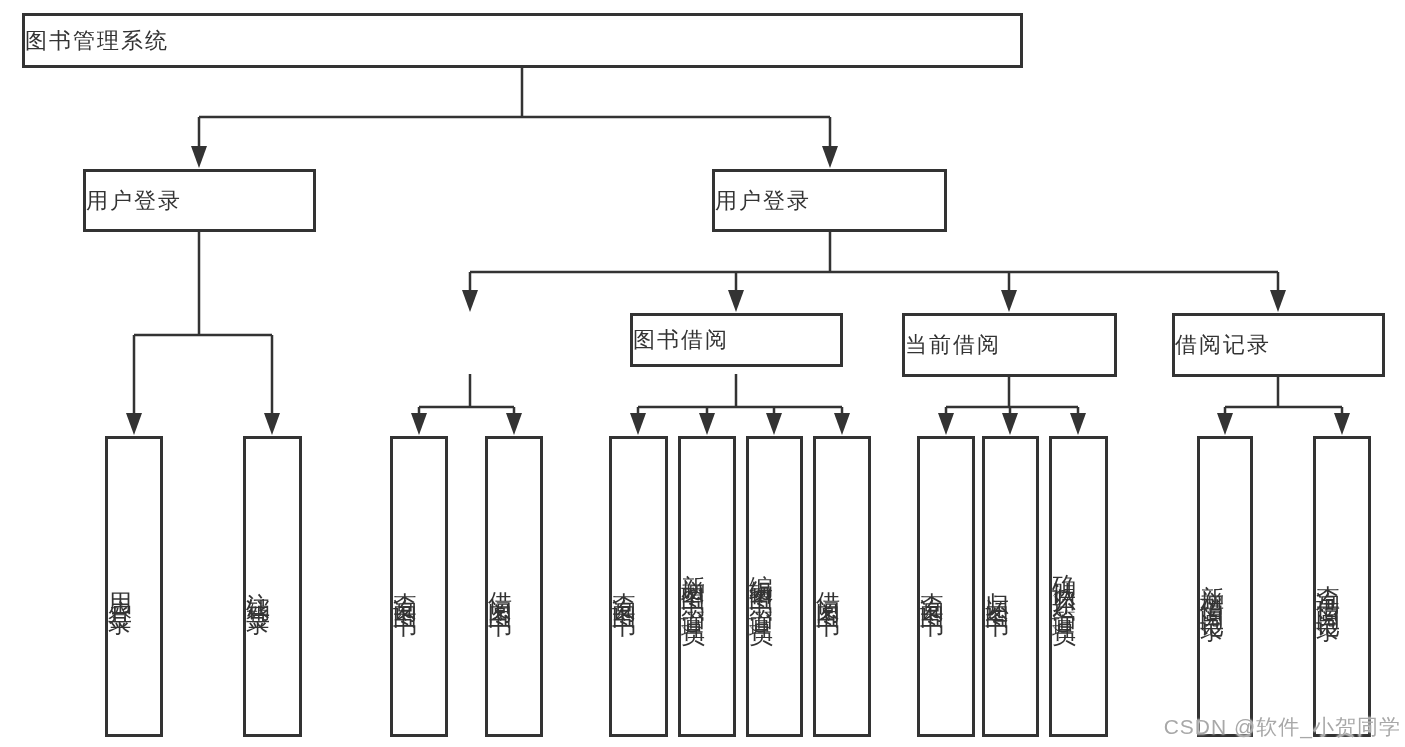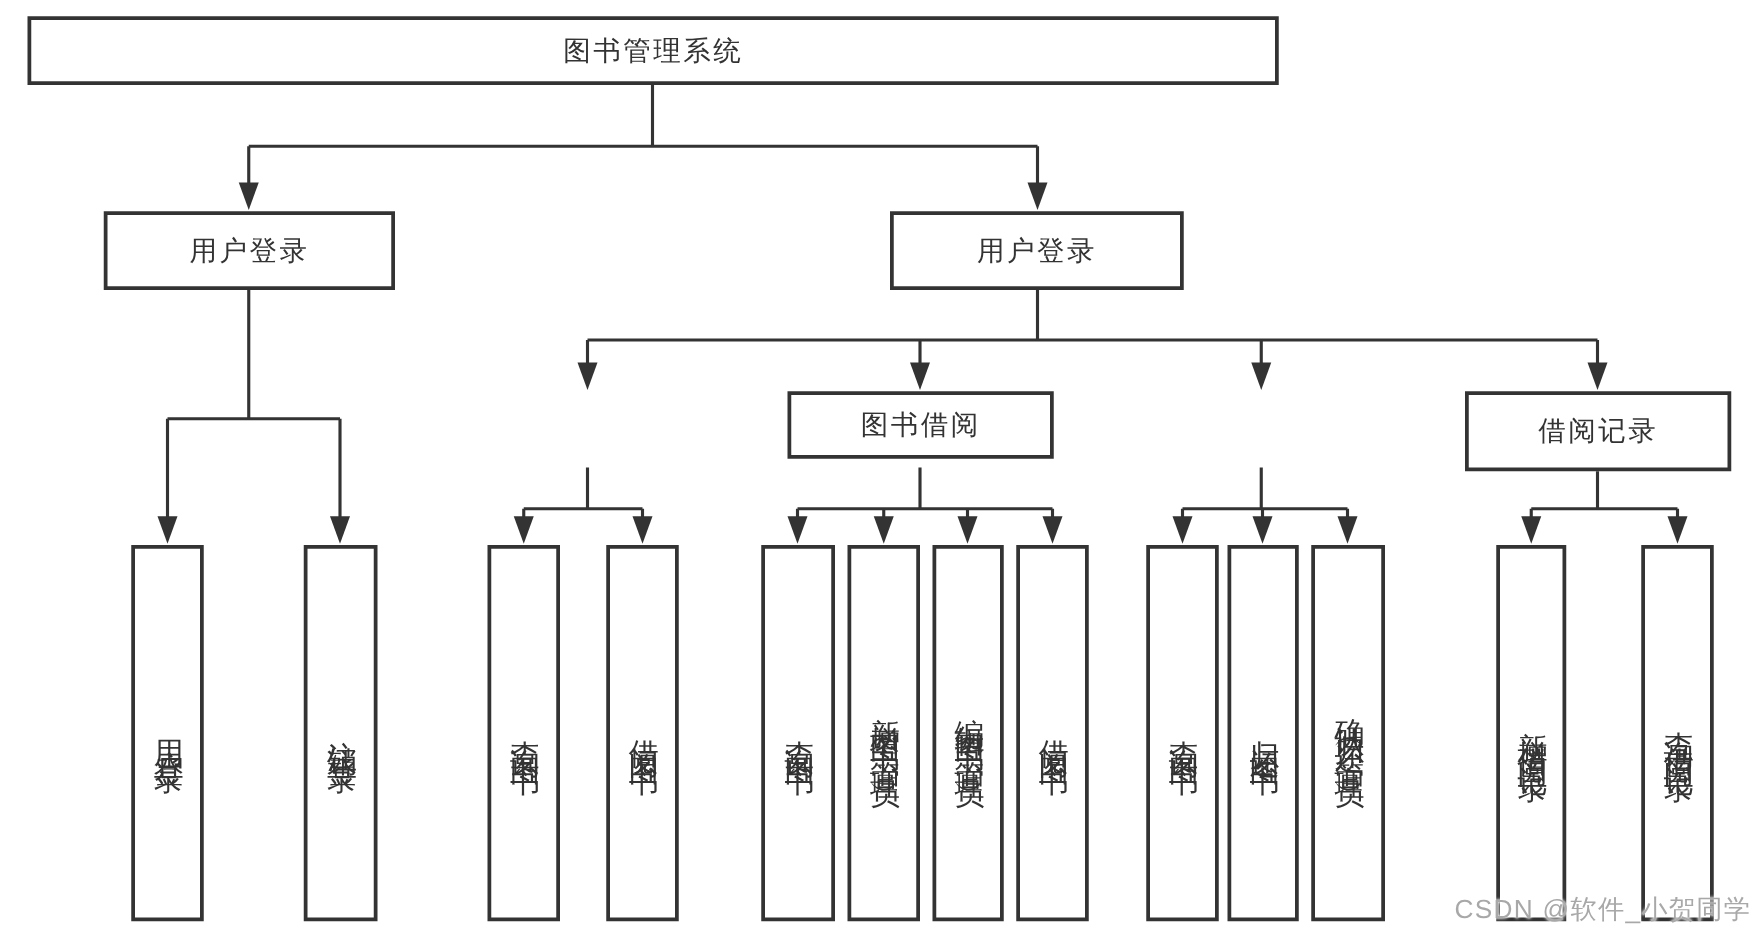--- a/index.html
+++ b/index.html
@@ -18,21 +18,20 @@
     pointer-events: none;
   }
   .node {
     position: absolute;
     box-sizing: border-box;
     background: #ffffff;
     border: 3px solid #333333;
     color: #333333;
     display: flex;
     align-items: center;
-    justify-content: center;
   }
   .h-node .label {
     font-size: 22px;
     letter-spacing: 2px;
     white-space: nowrap;
   }
   .v-node .label {
     writing-mode: vertical-rl;
     text-orientation: mixed;
     font-size: 24px;
@@ -120,20 +119,23 @@
   <div class="node h-node" style="left:83px; top:169px; width:233px; height:63px">
     <span class="label">用户登录</span>
   </div>
   <div class="node h-node" style="left:712px; top:169px; width:235px; height:63px">
     <span class="label">用户登录</span>
   </div>
 
   <div class="node h-node" style="left:630px; top:313px; width:213px; height:54px">
     <span class="label">图书借阅</span>
   </div>
+  <div class="node h-node" style="left:902px; top:313px; width:215px; height:64px">
+    <span class="label">当前借阅</span>
+  </div>
   <div class="node h-node" style="left:1172px; top:313px; width:213px; height:64px">
     <span class="label">借阅记录</span>
   </div>
 
   <div class="node v-node" style="left:105px; top:436px; width:58px; height:301px">
     <span class="label">用户登录</span>
   </div>
   <div class="node v-node" style="left:243px; top:436px; width:59px; height:301px">
     <span class="label">注销登录</span>
   </div>

